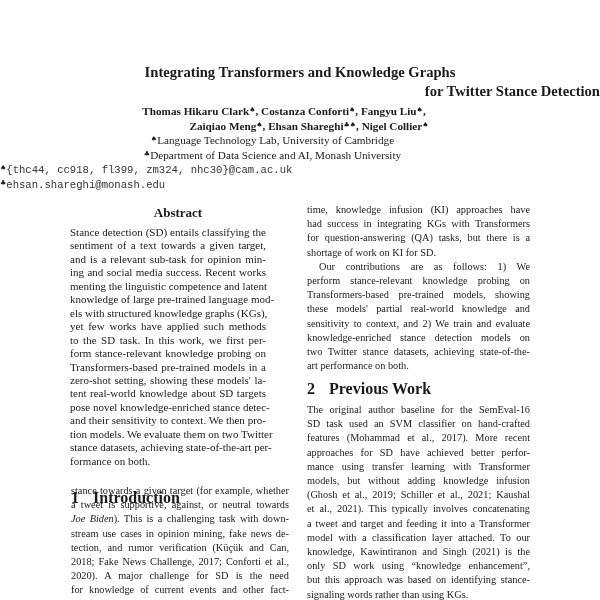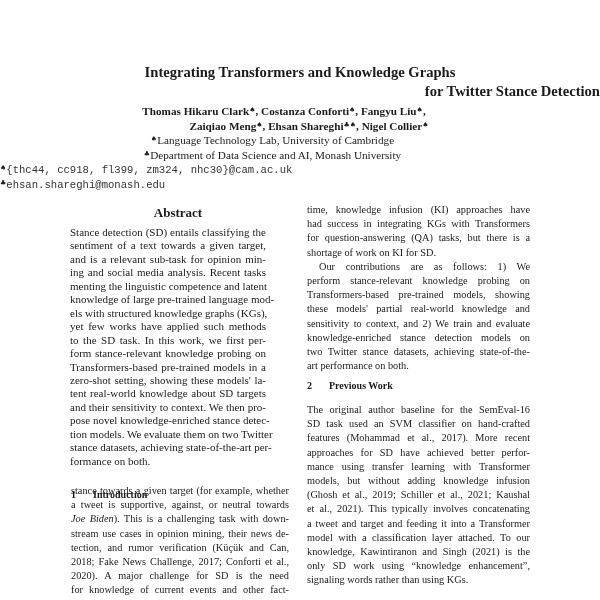--- a/index.html
+++ b/index.html
@@ -16,21 +16,21 @@
   .aff.l2 { top: 147px; }
   .mono { position: absolute; left: 0; width: 600px; text-align: left; font-family: "Liberation Mono", "DejaVu Sans Mono", monospace; font-size: 10.6px; line-height: 15px; color: #333; }
   .mono.l1 { top: 161px; }
   .mono.l2 { top: 176px; }
   .sym { font-family: "DejaVu Sans", sans-serif; font-size: 7px; vertical-align: 3px; color: #1a1a1a; }
   .col { position: absolute; font-size: 10.3px; line-height: 14.2px; }
   .abstract-head { position: absolute; left: 71px; width: 214px; top: 205px; text-align: center; font-weight: bold; font-size: 13px; }
   .abstract { position: absolute; left: 70px; width: 196px; top: 226px; font-size: 11px; line-height: 13.45px; text-align: justify; }
   .abstract .ln, .col .ln { display: block; white-space: nowrap; text-align: justify; text-align-last: justify; height: inherit; }
   .abstract .ln.last, .col .ln.last { text-align-last: left; }
-  .sec { position: absolute; font-weight: bold; font-size: 10px; }
+  .sec { position: absolute; font-weight: bold; font-size: 16px; }
   .sec .num { display: inline-block; width: 22px; }
   .sec.intro { left: 71px; top: 489px; }
   .sec.prev { left: 307px; top: 380px; }
   .body-left { left: 71px; top: 484px; width: 218px; }
   .body-right-1 { left: 307px; top: 203px; width: 223px; }
   .body-right-2 { left: 307px; top: 403px; width: 223px; }
   .indent { padding-left: 12px; box-sizing: border-box; }
   i { font-style: italic; }
 </style>
 </head>
@@ -56,43 +56,43 @@
   <div class="aff l2"><span class="sym">♣</span><span>Department of Data Science and AI, Monash University</span></div>
 
   <div class="mono l1"><span class="sym">♠</span><span>{thc44, cc918, fl399, zm324, nhc30}@cam.ac.uk</span></div>
   <div class="mono l2"><span class="sym">♣</span><span>ehsan.shareghi@monash.edu</span></div>
 
   <div class="abstract-head">Abstract</div>
   <div class="abstract">
     <span class="ln">Stance detection (SD) entails classifying the</span>
     <span class="ln">sentiment of a text towards a given target,</span>
     <span class="ln">and is a relevant sub-task for opinion min-</span>
-    <span class="ln">ing and social media analysis. Recent tasks</span>
+    <span class="ln">ing and social media success. Recent works</span>
     <span class="ln">menting the linguistic competence and latent</span>
     <span class="ln">knowledge of large pre-trained language mod-</span>
     <span class="ln">els with structured knowledge graphs (KGs),</span>
     <span class="ln">yet few works have applied such methods</span>
     <span class="ln">to the SD task. In this work, we first per-</span>
     <span class="ln">form stance-relevant knowledge probing on</span>
     <span class="ln">Transformers-based pre-trained models in a</span>
     <span class="ln">zero-shot setting, showing these models' la-</span>
     <span class="ln">tent real-world knowledge about SD targets</span>
+    <span class="ln">pose novel knowledge-enriched stance detec-</span>
     <span class="ln">and their sensitivity to context. We then pro-</span>
-    <span class="ln">pose novel knowledge-enriched stance detec-</span>
     <span class="ln">tion models. We evaluate them on two Twitter</span>
     <span class="ln">stance datasets, achieving state-of-the-art per-</span>
     <span class="ln last">formance on both.</span>
   </div>
 
   <div class="sec intro"><span class="num">1</span><span>Introduction</span></div>
   <div class="col body-left">
     <span class="ln">stance towards a given target (for example, whether</span>
     <span class="ln">a tweet is supportive, against, or neutral towards</span>
     <span class="ln"><i>Joe Biden</i><span>). This is a challenging task with down-</span></span>
-    <span class="ln">stream use cases in opinion mining, their news de-</span>
+    <span class="ln">stream use cases in opinion mining, fake news de-</span>
     <span class="ln">tection, and rumor verification (Küçük and Can,</span>
     <span class="ln">2018; Fake News Challenge, 2017; Conforti et al.,</span>
     <span class="ln">2020). A major challenge for SD is the need</span>
     <span class="ln">for knowledge of current events and other fact-</span>
   </div>
 
   <div class="col body-right-1">
     <span class="ln">time, knowledge infusion (KI) approaches have</span>
     <span class="ln">had success in integrating KGs with Transformers</span>
     <span class="ln">for question-answering (QA) tasks, but there is a</span>
@@ -114,17 +114,18 @@
     <span class="ln">features (Mohammad et al., 2017). More recent</span>
     <span class="ln">approaches for SD have achieved better perfor-</span>
     <span class="ln">mance using transfer learning with Transformer</span>
     <span class="ln">models, but without adding knowledge infusion</span>
     <span class="ln">(Ghosh et al., 2019; Schiller et al., 2021; Kaushal</span>
     <span class="ln">et al., 2021). This typically involves concatenating</span>
     <span class="ln">a tweet and target and feeding it into a Transformer</span>
     <span class="ln">model with a classification layer attached. To our</span>
     <span class="ln">knowledge, Kawintiranon and Singh (2021) is the</span>
     <span class="ln">only SD work using “knowledge enhancement”,</span>
+    <span class="ln">but this approach was based on identifying stance-</span>
     <span class="ln last">signaling words rather than using KGs.</span>
 
   </div>
 
 </div>
 
 </body></html>

